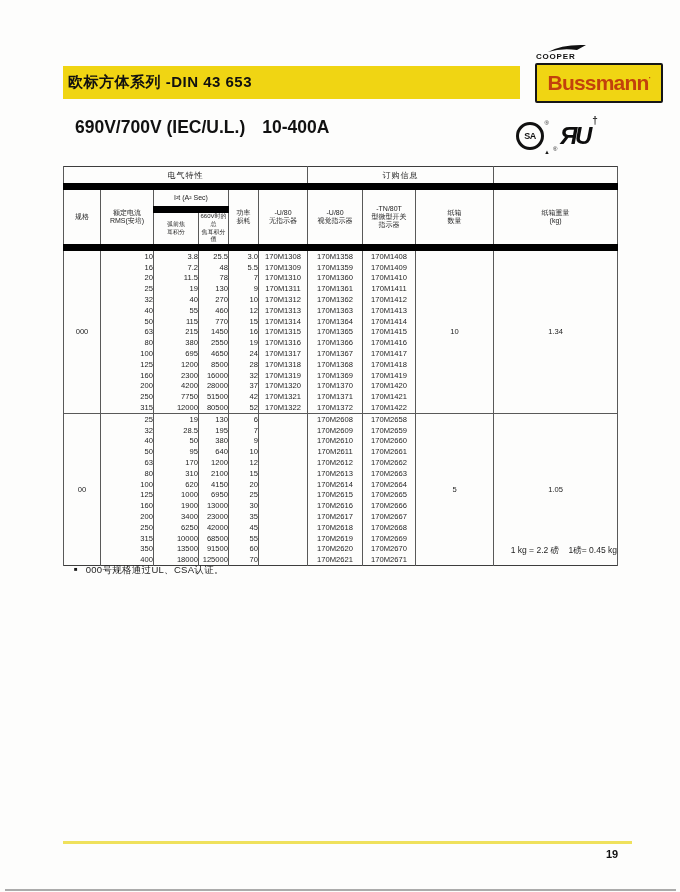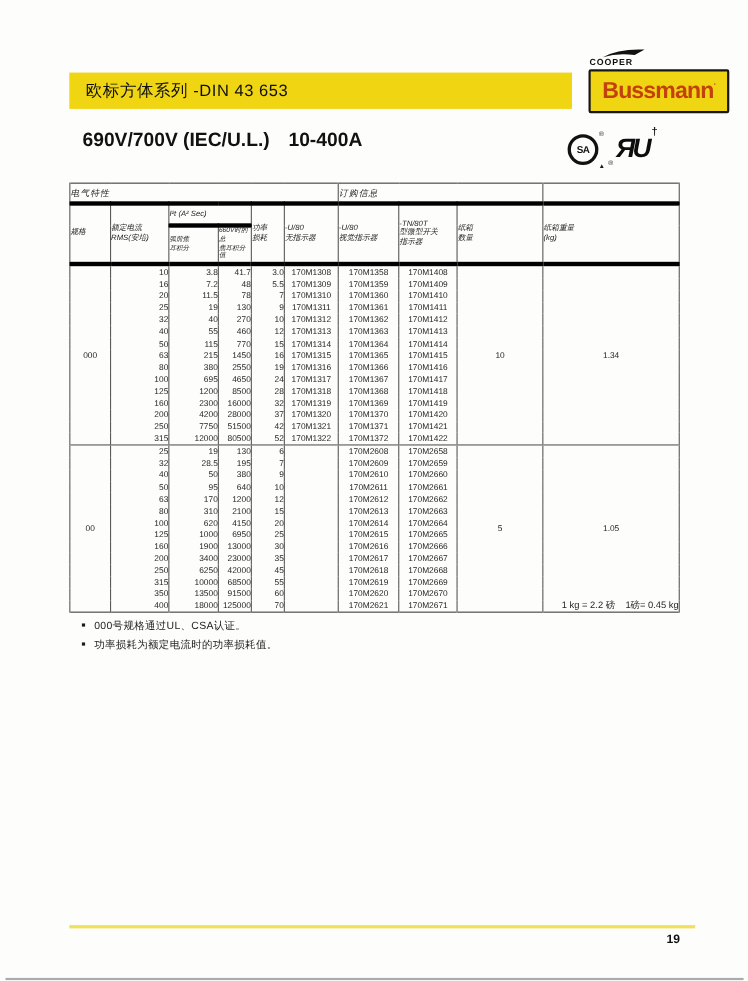--- a/index.html
+++ b/index.html
@@ -20,21 +20,21 @@
     display:flex;align-items:center;justify-content:center;
   }
   #brand-text{font-size:21px;font-weight:bold;letter-spacing:-.8px;color:#c2410c;}
   #brand-mark{font-size:8px;vertical-align:10px;}
 
   
   #series-bar{
     left:63px;top:66px;width:457px;height:33px;background:#F0D513;
     display:flex;align-items:center;
   }
-  #series-title{font-size:15px;font-weight:normal;padding-left:15px;color:#101010;letter-spacing:.5px;}
+  #series-title{font-size:15px;font-weight:bold;padding-left:5px;color:#101010;letter-spacing:.5px;}
 
   
   #title-block{left:75px;top:117px;display:flex;align-items:center;}
   #product-title,#current-range{font-size:17.5px;font-weight:bold;color:#111;}
   #current-range{margin-left:17px;}
 
   
   #cert-marks{left:516px;top:120px;display:flex;align-items:center;gap:16px;height:32px;}
   .csa-wrap{position:relative;width:28px;height:28px;}
   .csa-circle{
@@ -52,21 +52,21 @@
   
   #table-wrap{left:63px;top:166px;}
   .spec-table{
     border-collapse:collapse;table-layout:fixed;width:554px;
     border:1px solid #3d3d3d;color:#1c1c1c;
   }
   .spec-table th,.spec-table td{
     border-left:1px solid #595959;border-right:1px solid #595959;
     padding:0;margin:0;vertical-align:middle;font-weight:normal;
   }
-  .spec-table thead th{border-bottom:4px solid #000000;text-align:left;color:#222;font-style:italic;}
+  .spec-table thead th{border-bottom:7px solid #000000;text-align:center;color:#222;}
   .band-row th{height:16px;font-size:8px;letter-spacing:1px;}
   .band-spacer{border-left-style:hidden;}
   .hdr-row th{font-size:7px;line-height:1.2;height:16px;}
   .sub-row th{font-size:6px;line-height:1.3;height:22px;}
   .pre{white-space:pre-line;}
   .spec-table tbody td{height:10.8px;font-size:7.6px;line-height:1;color:#1d1d1d;}
   .section-start td{border-top:1px solid #595959;}
   .spec-cell{text-align:center;font-size:8px;}
   .num{text-align:right;}
   .pad-cur{padding-right:13px;}
@@ -168,21 +168,21 @@
 耳积分</th>
         <th class="pre">660V时的总
 焦耳积分值</th>
       </tr>
     </thead>
     <tbody>
         <tr class="section-start">
           <td class="spec-cell" rowspan="15">000</td>
           <td class="num pad-cur">10</td>
           <td class="num pad-a">3.8</td>
-          <td class="num pad-b">41.7</td>
+          <td class="num pad-b">25.5</td>
           <td class="num pad-p">3.0</td>
           <td class="pn">170M1308</td>
           <td class="pn">170M1358</td>
           <td class="pn">170M1408</td>
           <td class="center" rowspan="15">10</td>
           <td class="center" rowspan="15">1.34</td>
         </tr>
         <tr>
           <td class="num pad-cur">16</td>
           <td class="num pad-a">7.2</td>
@@ -442,21 +442,17 @@
   </table>
 </div>
 
 <div class="abs" id="conv-note">1 kg = 2.2 磅    1磅= 0.45 kg</div>
 
 <div class="abs" id="notes">
   <div class="note-row">
     <span class="sq">■</span>
     <span class="note-text">000号规格通过UL、CSA认证。</span>
   </div>
-  <div class="note-row">
-    <span class="sq">■</span>
-    <span class="note-text">功率损耗为额定电流时的功率损耗值。</span>
-  </div>
 </div>
 
 <div class="abs" id="bottom-rule"></div>
 <div class="abs" id="page-number">19</div>
 <div class="abs" id="scan-line"></div>
 
 </body></html>

